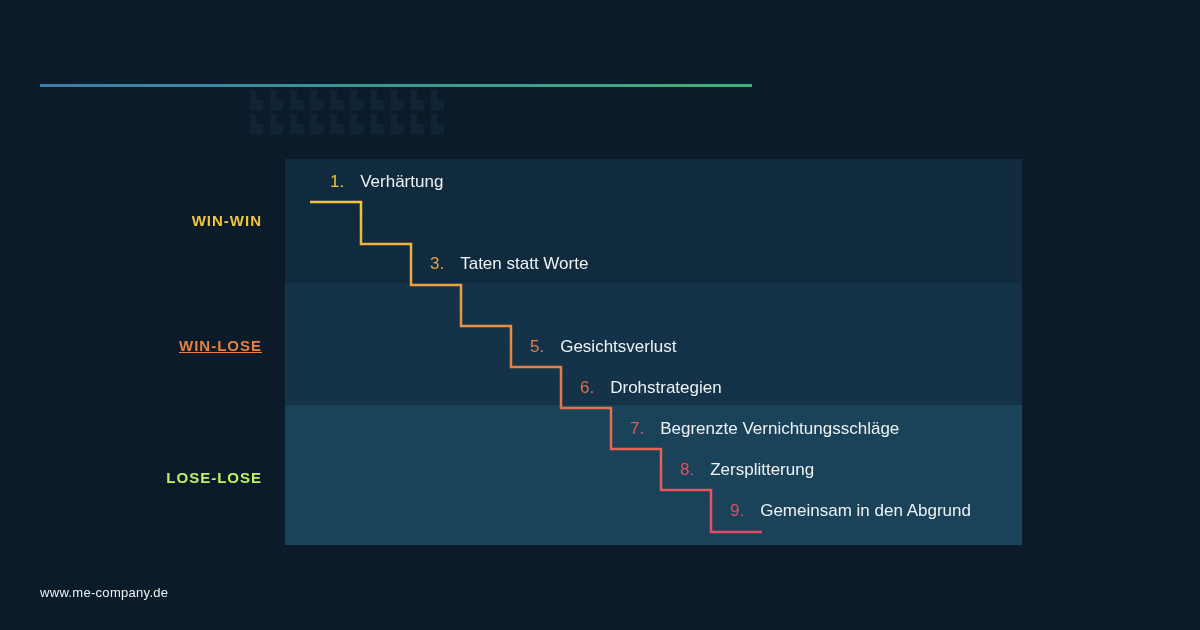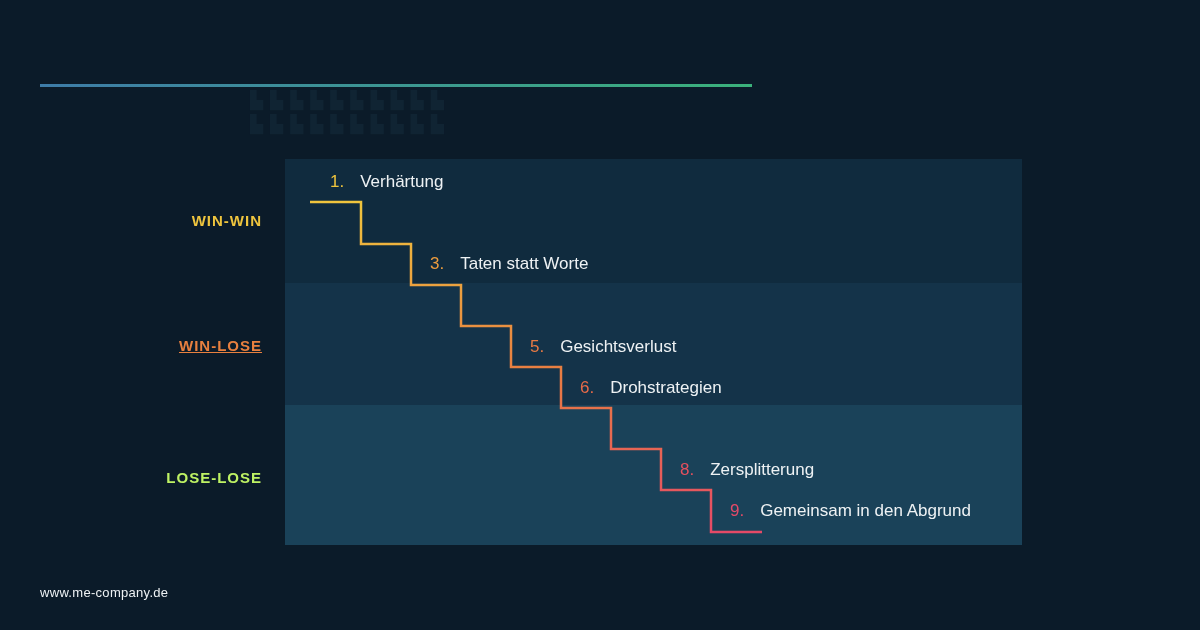--- a/index.html
+++ b/index.html
@@ -122,20 +122,23 @@
   </div>
   <div class="stage" style="left:430px; top:253px">
     <span class="num" style="color: rgb(236, 156, 62);">3.</span><span class="lbl">Taten statt Worte</span>
   </div>
   <div class="stage" style="left:530px; top:336px">
     <span class="num" style="color: rgb(232, 122, 67);">5.</span><span class="lbl">Gesichtsverlust</span>
   </div>
   <div class="stage" style="left:580px; top:377px">
     <span class="num" style="color: rgb(231, 106, 72);">6.</span><span class="lbl">Drohstrategien</span>
   </div>
+  <div class="stage" style="left:630px; top:418px">
+    <span class="num" style="color: rgb(230, 91, 83);">7.</span><span class="lbl">Begrenzte Vernichtungsschläge</span>
+  </div>
   <div class="stage" style="left:680px; top:459px">
     <span class="num" style="color: rgb(229, 80, 94);">8.</span><span class="lbl">Zersplitterung</span>
   </div>
   <div class="stage" style="left:730px; top:500px">
     <span class="num" style="color: rgb(228, 74, 104);">9.</span><span class="lbl">Gemeinsam in den Abgrund</span>
   </div>
 
   <div class="footer">www.me-company.de</div>
 
 </div>

